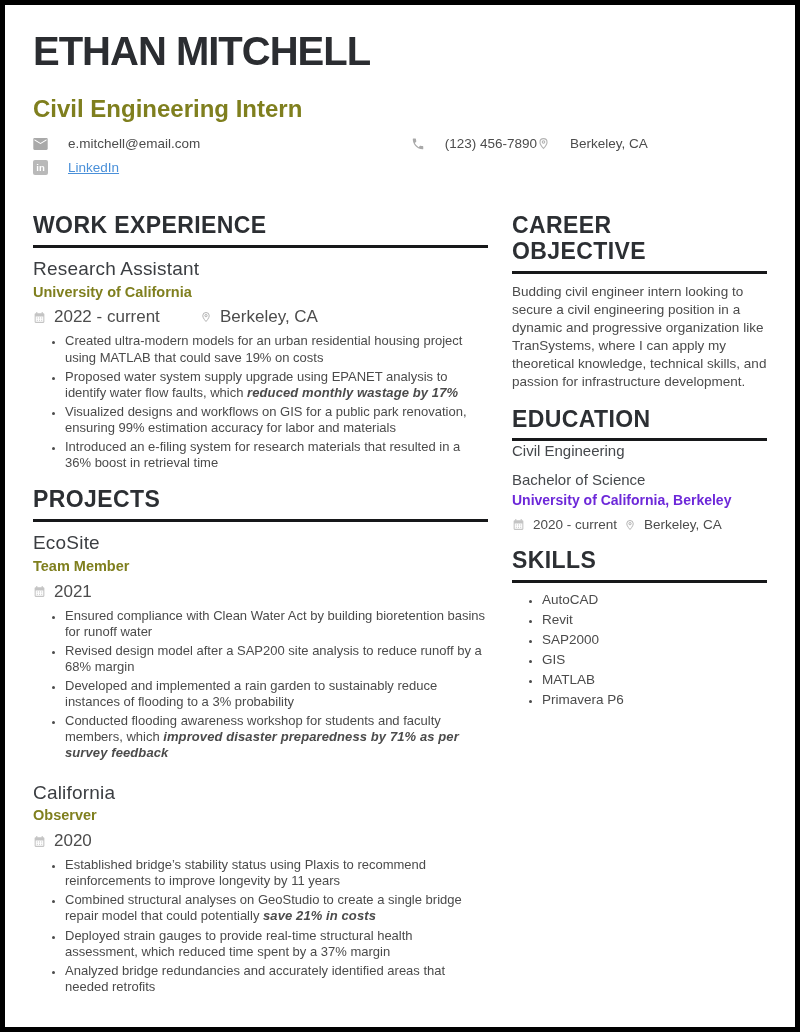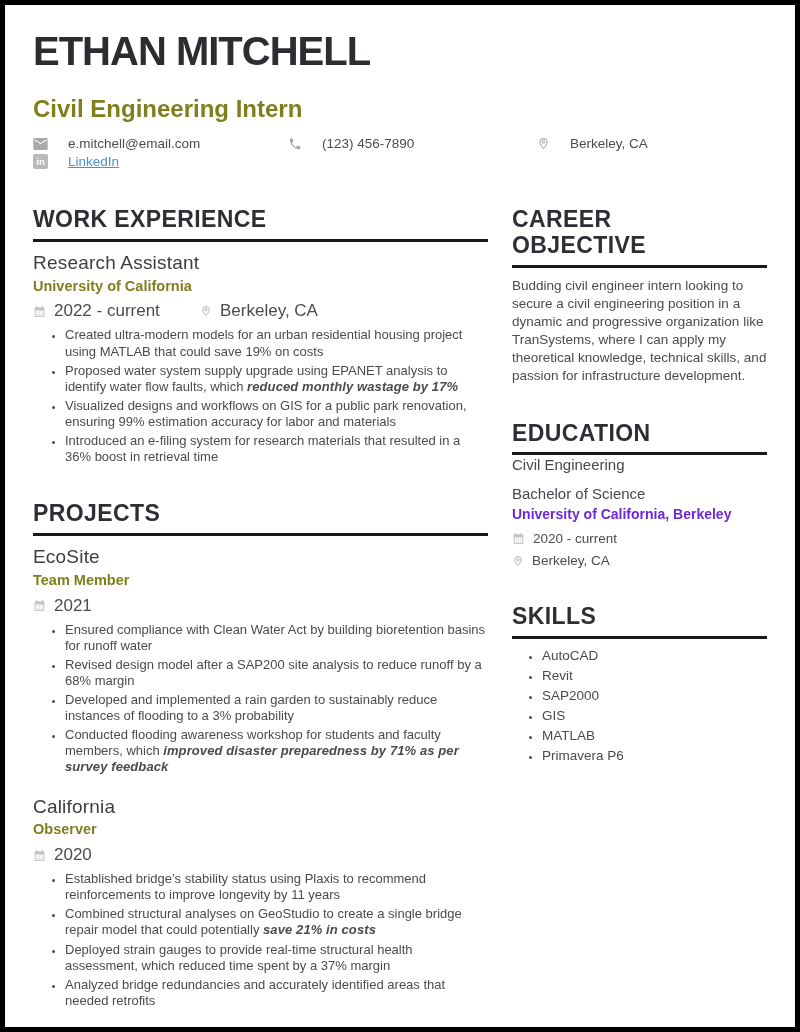--- a/index.html
+++ b/index.html
@@ -27,24 +27,24 @@
     margin-top: 25px;
     line-height: 1.05;
   }
   .contact-row {
     display: flex;
     align-items: center;
     margin-top: 15px;
     font-size: 13.5px;
     color: #4c4c4c;
   }
-  .contact-row.second { margin-top: 3px; }
+  .contact-row.second { margin-top: 9px; }
   .c-item { display: flex; align-items: center; gap: 20px; }
   .c-item.w-email { width: 255px; }
-  .c-item.w-phone { width: 249px; }
+  .c-item.w-phone { width: 249px; justify-content: flex-end; }
   .icn { display: inline-flex; align-items: center; justify-content: center; flex: none; }
   .icn svg { display: block; }
   .li-badge {
     width: 15px; height: 15px;
     background: #b9b9b9;
     color: #ffffff;
     border-radius: 2px;
     font-size: 9.5px;
     font-weight: bold;
     display: inline-flex;
@@ -62,21 +62,21 @@
     font-size: 23px;
     font-weight: bold;
     letter-spacing: 0.4px;
     color: #2c2f33;
     line-height: 1.12;
     border-bottom: 3px solid #17181a;
     padding-bottom: 6px;
   }
   .sec-h .hwrap { display: inline-block; max-width: 175px; }
   .sec { margin-top: 0; }
-  .sec + .sec { margin-top: 36px; }
+  .sec + .sec { margin-top: 16px; }
   
   .entry-title {
     font-size: 19px;
     color: #3b3e42;
     margin-top: 10px;
     line-height: 1.15;
     letter-spacing: 0.2px;
   }
   .entry-sub {
     font-size: 14.5px;
@@ -87,21 +87,21 @@
   }
   .meta-row {
     display: flex;
     align-items: center;
     margin-top: 7px;
     font-size: 17px;
     color: #4c4c4c;
   }
   .meta { display: flex; align-items: center; gap: 8px; }
   .meta.w1 { width: 167px; }
-  .meta-col { margin-top: 7px; display: flex; flex-direction: column; gap: 7px; font-size: 13.5px; color: #4c4c4c; }
+  .meta-col { margin-top: 7px; display: flex; flex-direction: row; gap: 7px; font-size: 13.5px; color: #4c4c4c; }
   ul.bullets {
     margin-top: 6px;
     padding-left: 32px;
     font-size: 13px;
     line-height: 1.24;
     color: #4b4b4b;
   }
   ul.bullets li { margin-bottom: 3px; }
   ul.bullets li::marker { color: #4b4b4b; font-size: 0.85em; }
   .em { font-style: italic; font-weight: bold; letter-spacing: 0.1px; }

